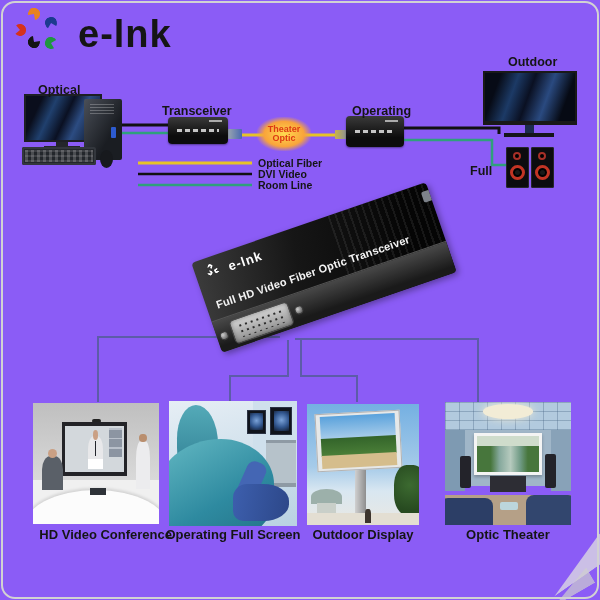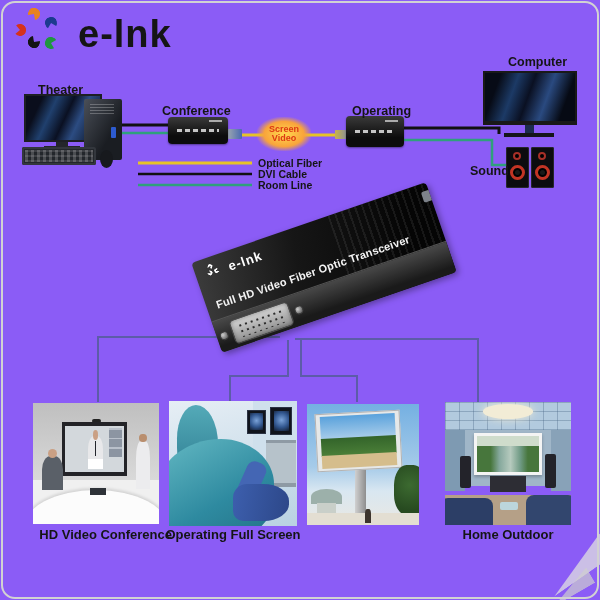--- a/index.html
+++ b/index.html
@@ -217,69 +217,69 @@
     <line x1="138" y1="163" x2="252" y2="163" stroke="#e6c327" stroke-width="3"></line>
     <line x1="138" y1="174" x2="252" y2="174" stroke="#111111" stroke-width="2.5"></line>
     <line x1="138" y1="185" x2="252" y2="185" stroke="#2fa07c" stroke-width="2.5"></line>
 
     <polyline points="98,402 98,337 280,337" fill="none" stroke="#5c5ca8" stroke-width="2"></polyline>
     <polyline points="288,340 288,376 230,376 230,402" fill="none" stroke="#5c5ca8" stroke-width="2"></polyline>
     <polyline points="301,340 301,376 357,376 357,402" fill="none" stroke="#5c5ca8" stroke-width="2"></polyline>
     <polyline points="295,339 478,339 478,402" fill="none" stroke="#5c5ca8" stroke-width="2"></polyline>
   </svg>
 
-  <div class="dlabel" style="left:38px;top:83px;">Theater</div>
+  <div class="dlabel" style="left:38px;top:83px;">Optical</div>
   <div class="pc-monitor"></div>
   <div class="pc-neck"></div>
   <div class="pc-base"></div>
   <div class="pc-tower">
     <div class="pc-vents"></div>
     <div class="pc-led"></div>
   </div>
   <div class="pc-keyboard">
     <div class="pc-keys"></div>
   </div>
   <div class="pc-mouse"></div>
 
-  <div class="dlabel" style="left:162px;top:104px;">Conference</div>
+  <div class="dlabel" style="left:162px;top:104px;">Transceiver</div>
   <div class="mini-box tx">
     <div class="brandmark"></div>
     <div class="marks"></div>
   </div>
   <div class="tx-port"></div>
 
   <div class="fiber-badge">
-    <span>Screen</span>
-    <span>Video</span>
+    <span>Theater</span>
+    <span>Optic</span>
   </div>
 
   <div class="dlabel" style="left:352px;top:104px;">Operating</div>
   <div class="mini-box rx">
     <div class="brandmark"></div>
     <div class="marks"></div>
   </div>
   <div class="rx-port"></div>
 
-  <div class="dlabel" style="left:508px;top:55px;">Computer</div>
+  <div class="dlabel" style="left:508px;top:55px;">Outdoor</div>
   <div class="tv"></div>
   <div class="tv-neck"></div>
   <div class="tv-base"></div>
 
-  <div class="dlabel" style="left:470px;top:164px;">Sound</div>
+  <div class="dlabel" style="left:470px;top:164px;">Full</div>
   <div class="speaker s1">
     <div class="drv-sm"></div>
     <div class="drv-lg"></div>
   </div>
   <div class="speaker s2">
     <div class="drv-sm"></div>
     <div class="drv-lg"></div>
   </div>
 
   <div class="legend-label" style="top:157px;">Optical Fiber</div>
-  <div class="legend-label" style="top:168px;">DVI Cable</div>
+  <div class="legend-label" style="top:168px;">DVI Video</div>
   <div class="legend-label" style="top:179px;">Room Line</div>
 
   <div class="product">
     <div class="prod-box">
       <div class="prod-fins"></div>
       <div class="prod-top">
         <div class="mini-swirl">
             <i></i>
             <i></i>
             <i></i>
@@ -365,17 +365,18 @@
     <div class="a4-spk l2"></div>
     <div class="a4-stand"></div>
     <div class="a4-carpet"></div>
     <div class="a4-couchL"></div>
     <div class="a4-couchR"></div>
     <div class="a4-pillow"></div>
   </div>
 
   <div class="app-label" style="left:20px;width:152px;text-align:right;">HD Video Conference</div>
   <div class="app-label" style="left:158px;width:150px;">Operating Full Screen</div>
-  <div class="app-label" style="left:436px;width:144px;">Home Outdoor</div>
+  <div class="app-label" style="left:294px;width:138px;">Outdoor Display</div>
+  <div class="app-label" style="left:436px;width:144px;">Optic Theater</div>
 
   <div class="wm1"></div>
   <div class="wm2"></div>
 </div>
 
 </body></html>

